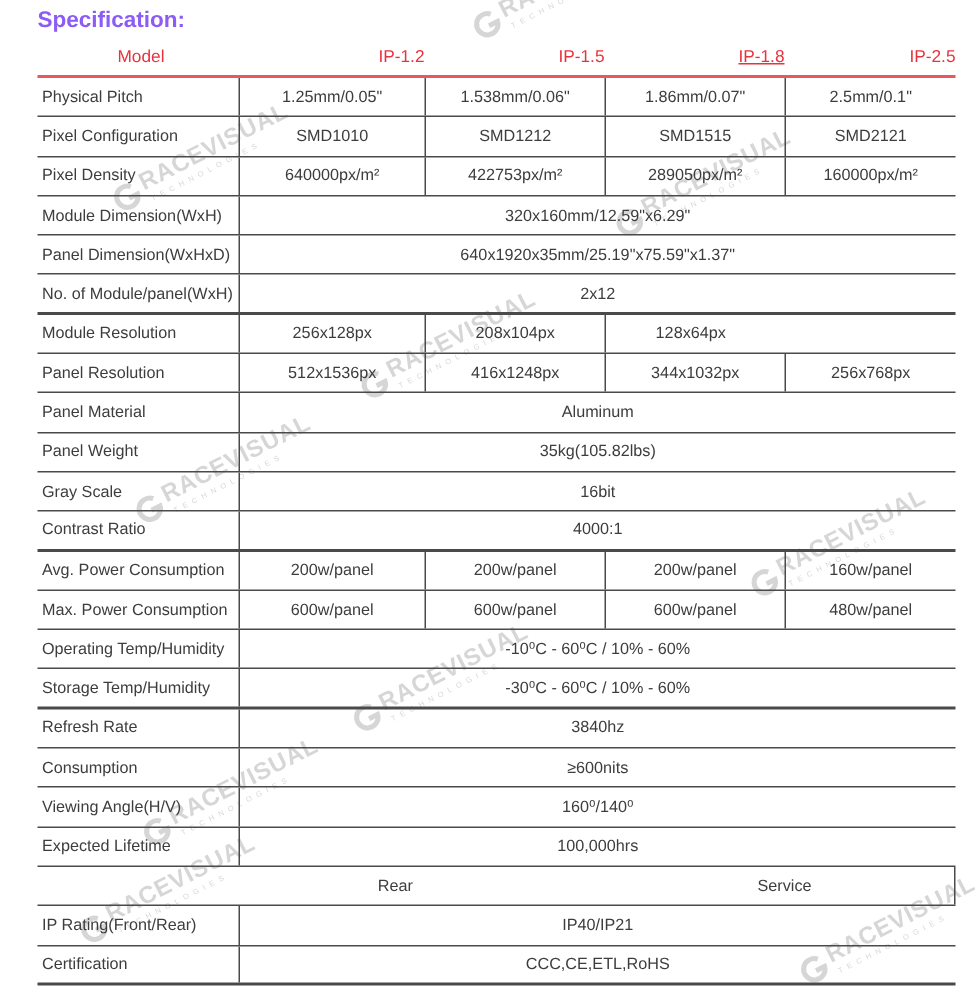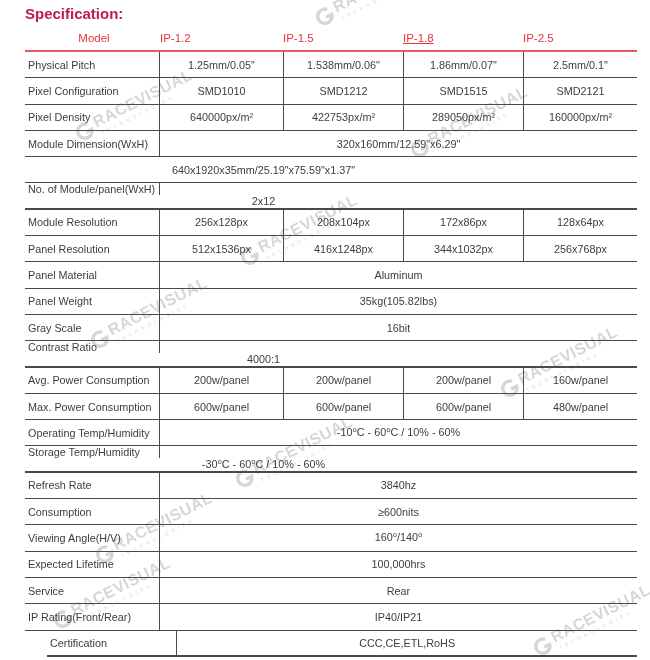--- a/index.html
+++ b/index.html
@@ -4,48 +4,48 @@
 <style>
   html,body{margin:0;padding:0;}
   body{
     width:650px;height:660px;position:relative;overflow:hidden;
     background:#ffffff;
     font-family:"Liberation Sans","DejaVu Sans",sans-serif;
     color:#3d3d3d;
   }
   .page-title{
     position:absolute;left:25px;top:5px;
-    font-size:15px;font-weight:bold;color:#be185d;
+    font-size:15px;font-weight:bold;color:#8b5cf6;
     z-index:2;
   }
   
   .hdr{
     position:absolute;left:25px;top:25px;width:612px;height:25px;
     display:flex;align-items:center;z-index:2;
     color:#e8323c;font-size:11.5px;
   }
-  .hdr .hc{text-align:left;}
+  .hdr .hc{text-align:right;}
   .hdr .h0{width:135px;text-align:center;padding-left:3px;box-sizing:border-box;}
   .hdr .h1{width:123px;}
   .hdr .h2{width:120px;}
   .hdr .h3{width:120px;text-decoration:underline;}
   .hdr .h4{width:114px;}
   
   .spec-table{
     position:absolute;left:25px;top:50px;width:612px;z-index:2;
     border-top:2px solid #e8595e;
     font-size:10.8px;
   }
   .row{
     display:flex;height:26.3px;box-sizing:border-box;
     border-bottom:1px solid #4a4a4a;
     align-items:stretch;
   }
-  .row.thick{border-bottom-width:2px;flex-direction:column;}
-  .row.last{border-bottom-width:2px;margin-left:22px;}
+  .row.thick{border-bottom-width:2px;}
+  .row.last{border-bottom-width:2px;}
   .cell{
     display:flex;align-items:center;justify-content:center;
     box-sizing:border-box;white-space:nowrap;
   }
   .cell.label{
     width:135px;justify-content:flex-start;padding-left:3px;
     border-right:1px solid #4a4a4a;
   }
   .cell.span{width:477px;}
   .cell.val{}
@@ -98,31 +98,31 @@
       <div class="cell val v0">640000px/m²</div>
       <div class="cell val v1">422753px/m²</div>
       <div class="cell val v2">289050px/m²</div>
       <div class="cell val v3">160000px/m²</div>
     </div>
     <div class="row">
       <div class="cell label">Module Dimension(WxH)</div>
       <div class="cell span">320x160mm/12.59"x6.29"</div>
     </div>
     <div class="row">
+      <div class="cell label">Panel Dimension(WxHxD)</div>
       <div class="cell span">640x1920x35mm/25.19"x75.59"x1.37"</div>
     </div>
     <div class="row thick">
       <div class="cell label">No. of Module/panel(WxH)</div>
       <div class="cell span">2x12</div>
     </div>
     <div class="row">
       <div class="cell label">Module Resolution</div>
       <div class="cell val v0">256x128px</div>
       <div class="cell val v1">208x104px</div>
-      <div class="cell val v2">172x86px</div>
       <div class="cell val v3">128x64px</div>
     </div>
     <div class="row">
       <div class="cell label">Panel Resolution</div>
       <div class="cell val v0">512x1536px</div>
       <div class="cell val v1">416x1248px</div>
       <div class="cell val v2">344x1032px</div>
       <div class="cell val v3">256x768px</div>
     </div>
     <div class="row">
@@ -173,22 +173,22 @@
     </div>
     <div class="row">
       <div class="cell label">Viewing Angle(H/V)</div>
       <div class="cell span">160⁰/140⁰</div>
     </div>
     <div class="row">
       <div class="cell label">Expected Lifetime</div>
       <div class="cell span">100,000hrs</div>
     </div>
     <div class="row">
+      <div class="cell span">Rear</div>
       <div class="cell label">Service</div>
-      <div class="cell span">Rear</div>
     </div>
     <div class="row">
       <div class="cell label">IP Rating(Front/Rear)</div>
       <div class="cell span">IP40/IP21</div>
     </div>
     <div class="row last">
       <div class="cell label">Certification</div>
       <div class="cell span">CCC,CE,ETL,RoHS</div>
     </div>
   </div>

